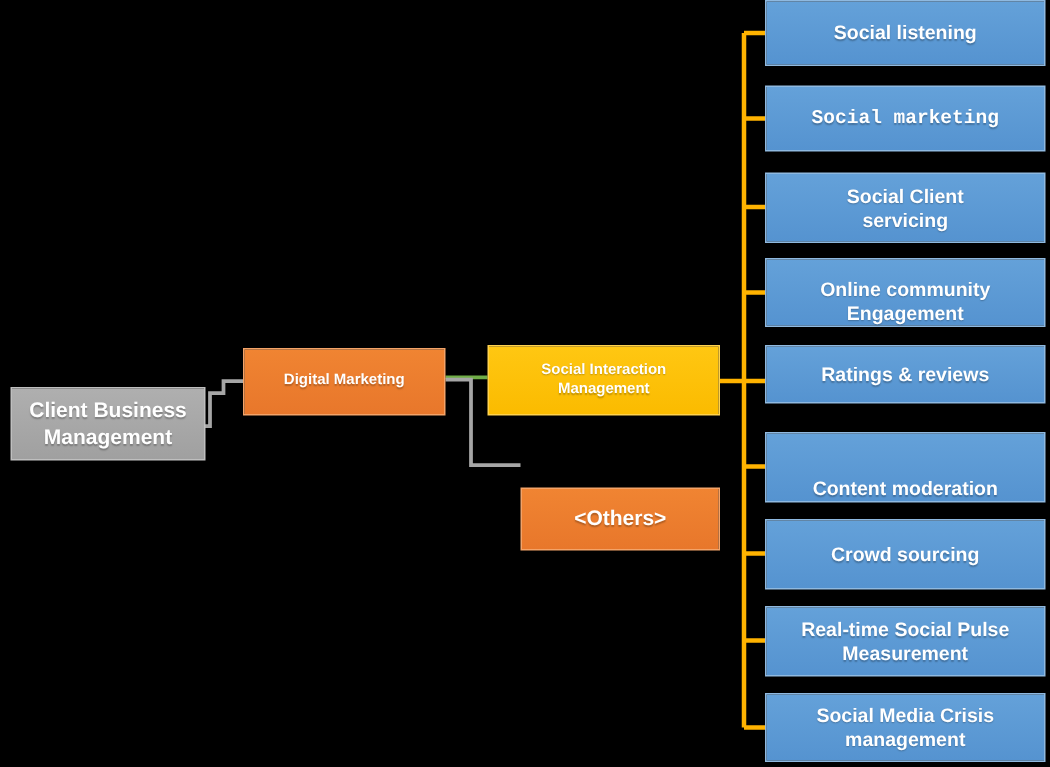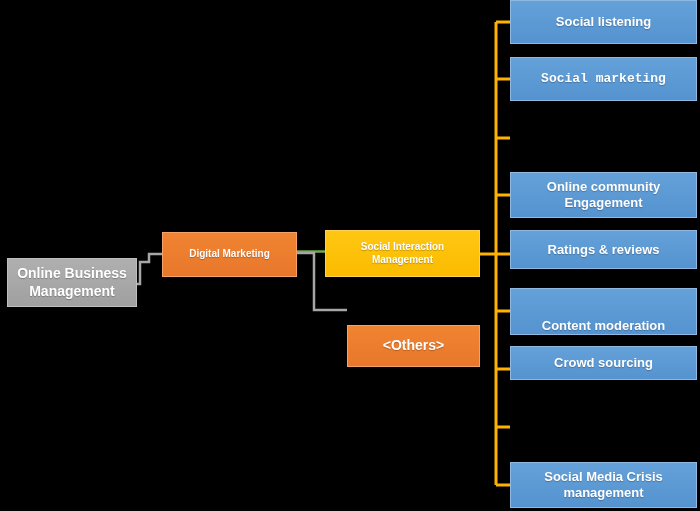--- a/index.html
+++ b/index.html
@@ -49,24 +49,24 @@
   }
   .leaf{
     left:510px;width:187px;
     background:linear-gradient(#64A1D9,#5593D0);
     border:1px solid #8FB9E0;
     font-size:13px;
   }
   .leaf-0{top:0px;height:44px;}
   .leaf-1{top:57px;height:44px;font-family:Liberation Mono, monospace;}
   .leaf-2{top:115px;height:47px;}
-  .leaf-3{top:172px;height:46px;}
+  .leaf-3{top:172px;height:46px;align-items:flex-end;}
   .leaf-4{top:230px;height:39px;}
   .leaf-5{top:288px;height:47px;align-items:flex-end;}
-  .leaf-6{top:346px;height:34px;}
+  .leaf-6{top:346px;height:47px;}
   .leaf-7{top:404px;height:47px;}
   .leaf-8{top:462px;height:46px;}
 </style>
 </head>
 <body>
 
 <div class="canvas">
 
   <svg class="connector-layer" width="700" height="511" viewBox="0 0 700 511" xmlns="http://www.w3.org/2000/svg">
 
@@ -75,21 +75,21 @@
     <path d="M297,251.5 L325,251.5" fill="none" stroke="#70AD47" stroke-width="2.5"></path>
 
     <path d="M297,253 L314,253 L314,310 L347,310" fill="none" stroke="#A6A6A6" stroke-width="2.5"></path>
 
     <path d="M480,254 L510,254" fill="none" stroke="#FFB300" stroke-width="3"></path>
     <path d="M496,22 L496,485" fill="none" stroke="#FFB300" stroke-width="3"></path>
     <path d="M496,22 L510,22 M496,79 L510,79 M496,138 L510,138 M496,195 L510,195 M496,311 L510,311 M496,369 L510,369 M496,427 L510,427 M496,485 L510,485" fill="none" stroke="#FFB300" stroke-width="3"></path>
   </svg>
 
   <div class="node node-root">
-    <span class="label">Online Business
+    <span class="label">Client Business
 Management</span>
   </div>
 
   <div class="node node-marketing">
     <span class="label">Digital Marketing</span>
   </div>
 
   <div class="node node-interaction">
     <span class="label">Social Interaction
 Management</span>
@@ -98,31 +98,39 @@
   <div class="node node-others">
     <span class="label">&lt;Others&gt;</span>
   </div>
 
   <div class="node leaf leaf-0">
     <span class="label">Social listening</span>
   </div>
   <div class="node leaf leaf-1">
     <span class="label">Social marketing</span>
   </div>
+  <div class="node leaf leaf-2">
+    <span class="label">Social Client
+servicing</span>
+  </div>
   <div class="node leaf leaf-3">
     <span class="label">Online community
 Engagement</span>
   </div>
   <div class="node leaf leaf-4">
     <span class="label">Ratings &amp; reviews</span>
   </div>
   <div class="node leaf leaf-5">
     <span class="label">Content moderation</span>
   </div>
   <div class="node leaf leaf-6">
     <span class="label">Crowd sourcing</span>
   </div>
+  <div class="node leaf leaf-7">
+    <span class="label">Real-time Social Pulse
+Measurement</span>
+  </div>
   <div class="node leaf leaf-8">
     <span class="label">Social Media Crisis
 management</span>
   </div>
 
 </div>
 
 </body></html>

